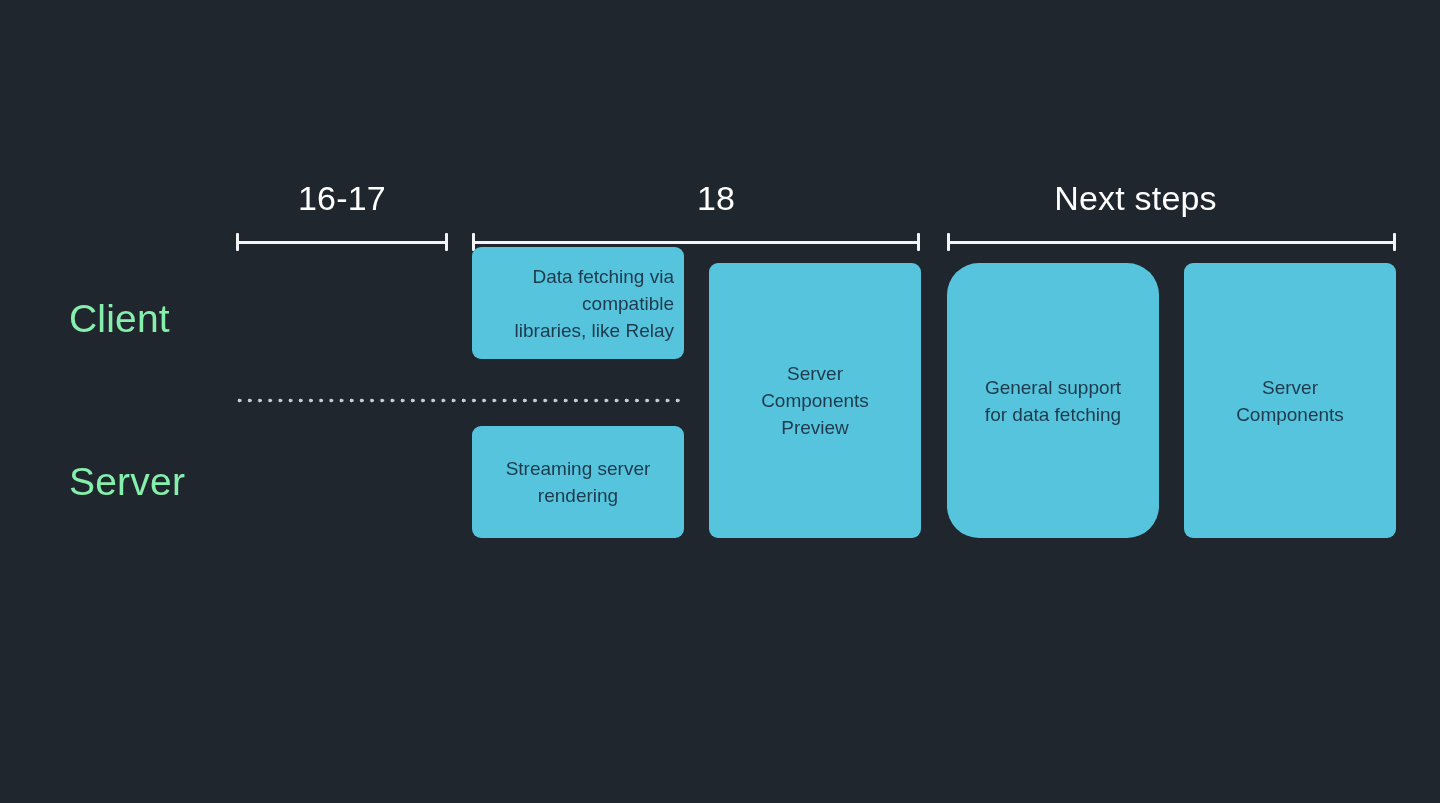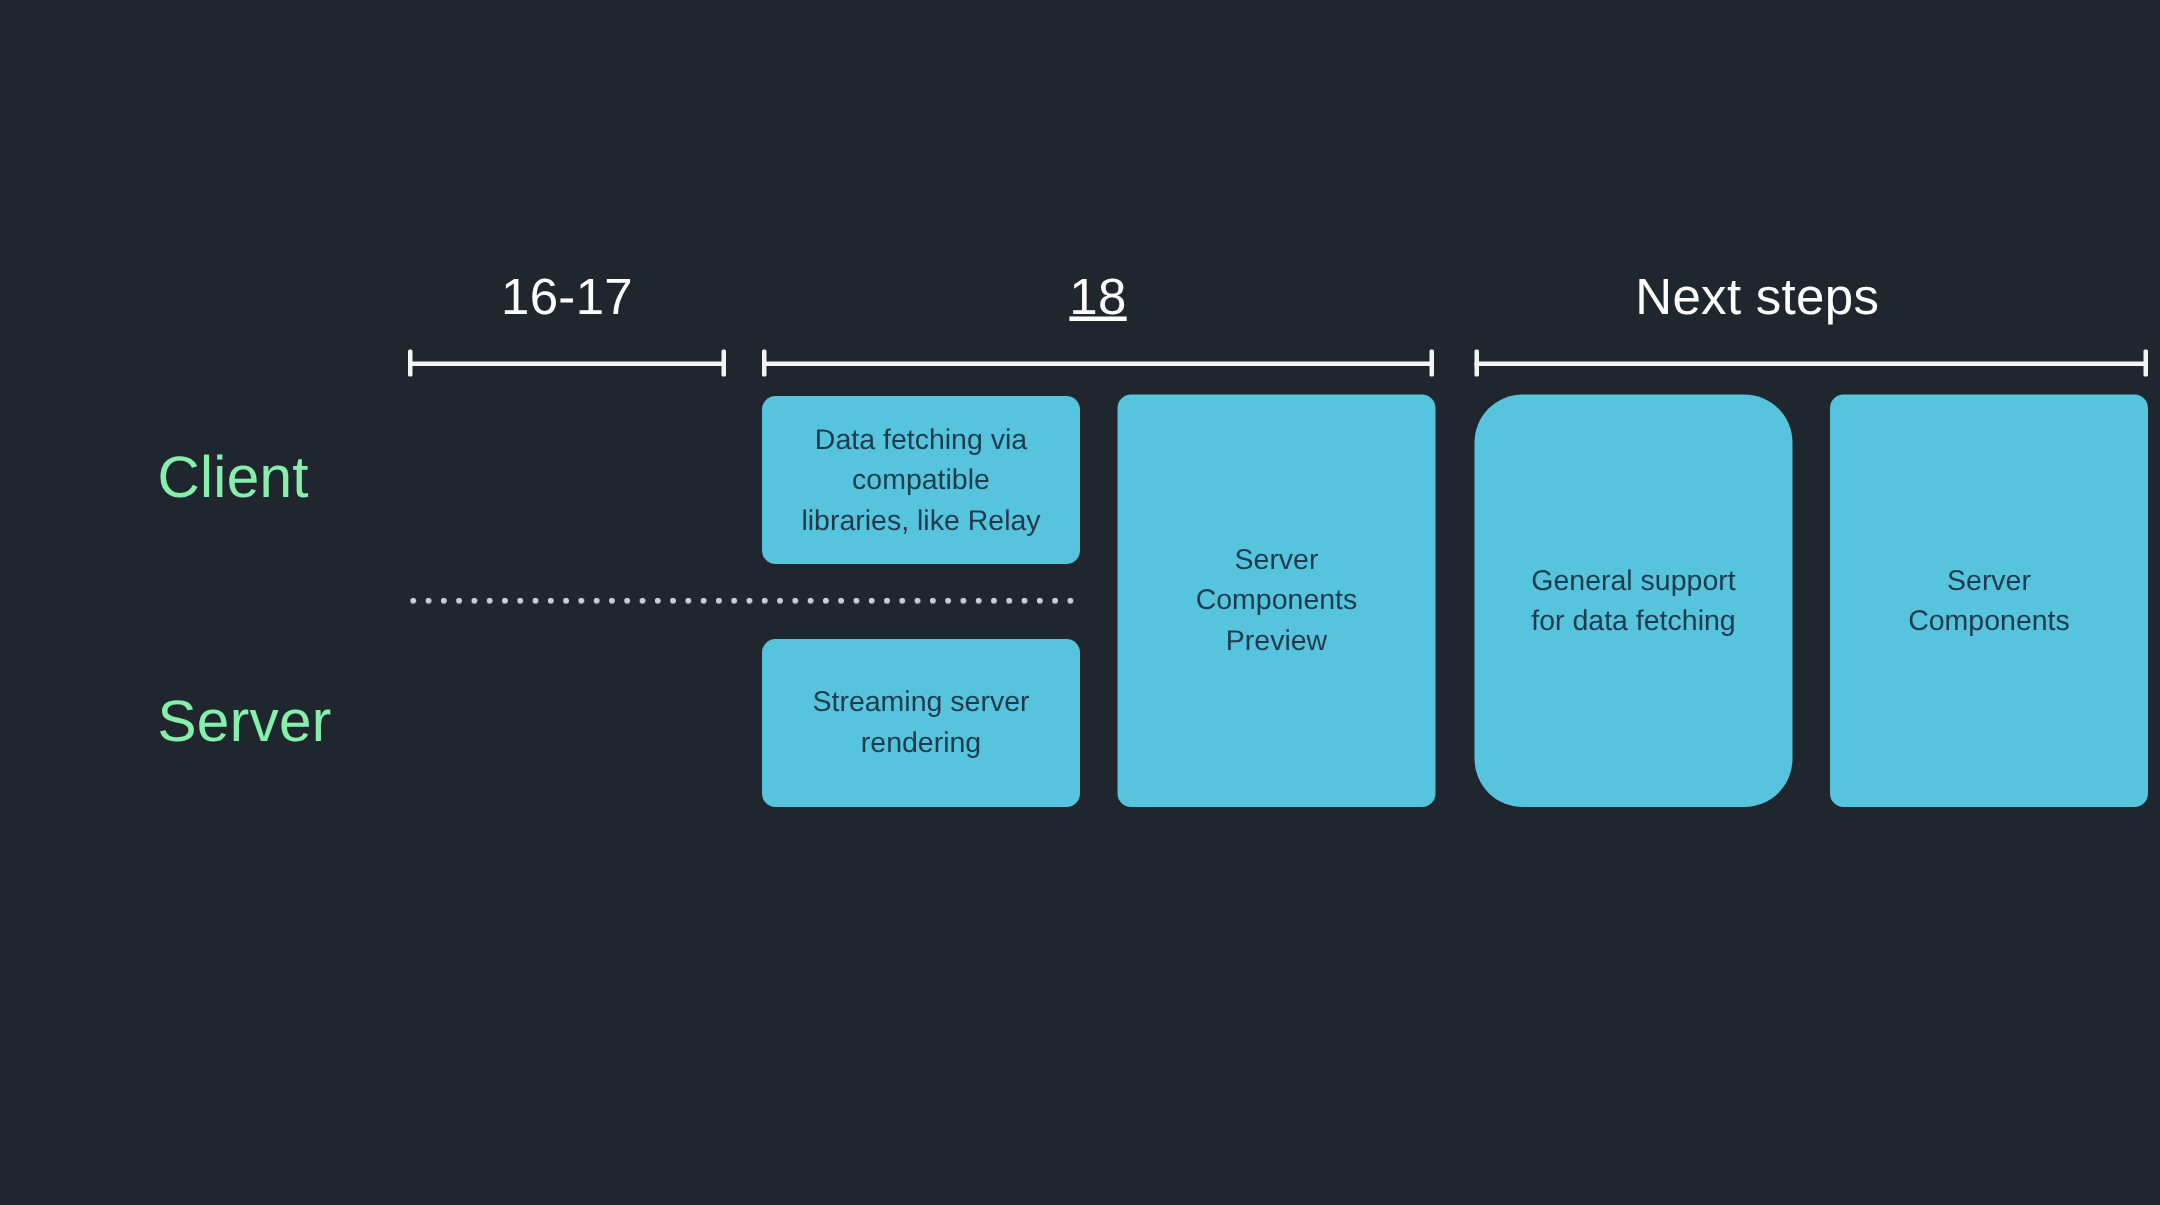--- a/index.html
+++ b/index.html
@@ -12,21 +12,20 @@
     height: 803px;
     background: #20262e;
     font-family: "Liberation Sans", sans-serif;
     overflow: hidden;
   }
   #slide {
     position: relative;
     width: 1308px;
     height: 803px;
     background: #20262e;
-    margin-left: 36px;
   }
 
   
   .era-label {
     position: absolute;
     color: #ffffff;
     font-size: 34px;
     font-weight: 400;
     letter-spacing: 0.2px;
     text-align: center;
@@ -100,21 +99,21 @@
     background-size: 10.2px 5px;
     background-repeat: repeat-x;
   }
 </style>
 </head>
 <body>
 
 <div id="slide">
 
   <div class="era-label" style="left:236px; top:178px; width:212px;">16-17</div>
-  <div class="era-label" style="left:472px; top:178px; width:448px;text-decoration:underline;">18</div>
+  <div class="era-label" style="left:492px; top:178px; width:448px;">18</div>
   <div class="era-label" style="left:911px; top:178px; width:449px;">Next steps</div>
 
   <div class="bracket" style="left:236px; top:233px; width:212px;">
     <div class="cap left"></div>
     <div class="bar"></div>
     <div class="cap right"></div>
   </div>
 
   <div class="bracket" style="left:472px; top:233px; width:448px;">
     <div class="cap left"></div>
@@ -127,21 +126,21 @@
     <div class="bar"></div>
     <div class="cap right"></div>
   </div>
 
   <div class="row-label" style="left:69px; top:301px;">Client</div>
   <div class="row-label" style="left:69px; top:464px;">Server</div>
 
   <div class="dotted-divider" style="left:237px; top:398px; width:445px;"></div>
 
 
-  <div class="card" style="left:472px; top:264px; width:212px; height:112px;">
+  <div class="card" style="left:472px; top:247px; width:212px; height:112px;text-align:right;">
     <span class="card-text">Data fetching via
 compatible
 libraries, like Relay</span>
   </div>
 
   <div class="card" style="left:472px; top:426px; width:212px; height:112px;justify-content:flex-end;">
     <span class="card-text">Streaming server
 rendering</span>
   </div>
 

